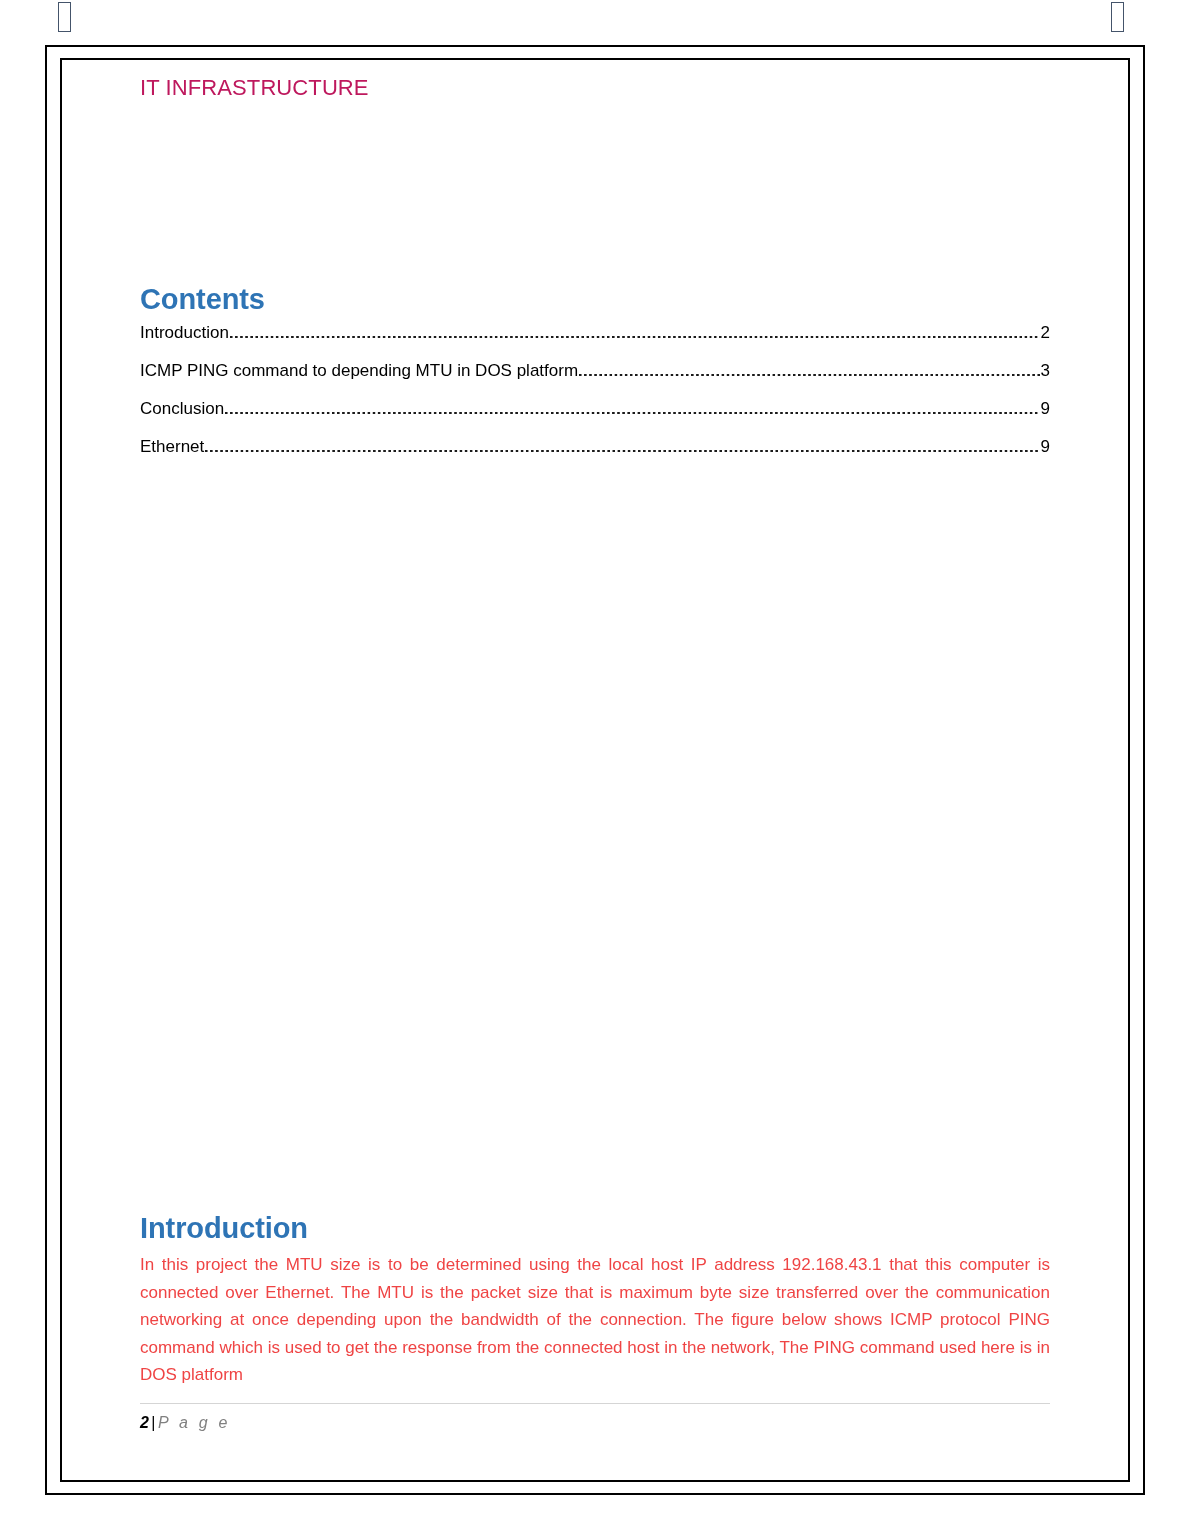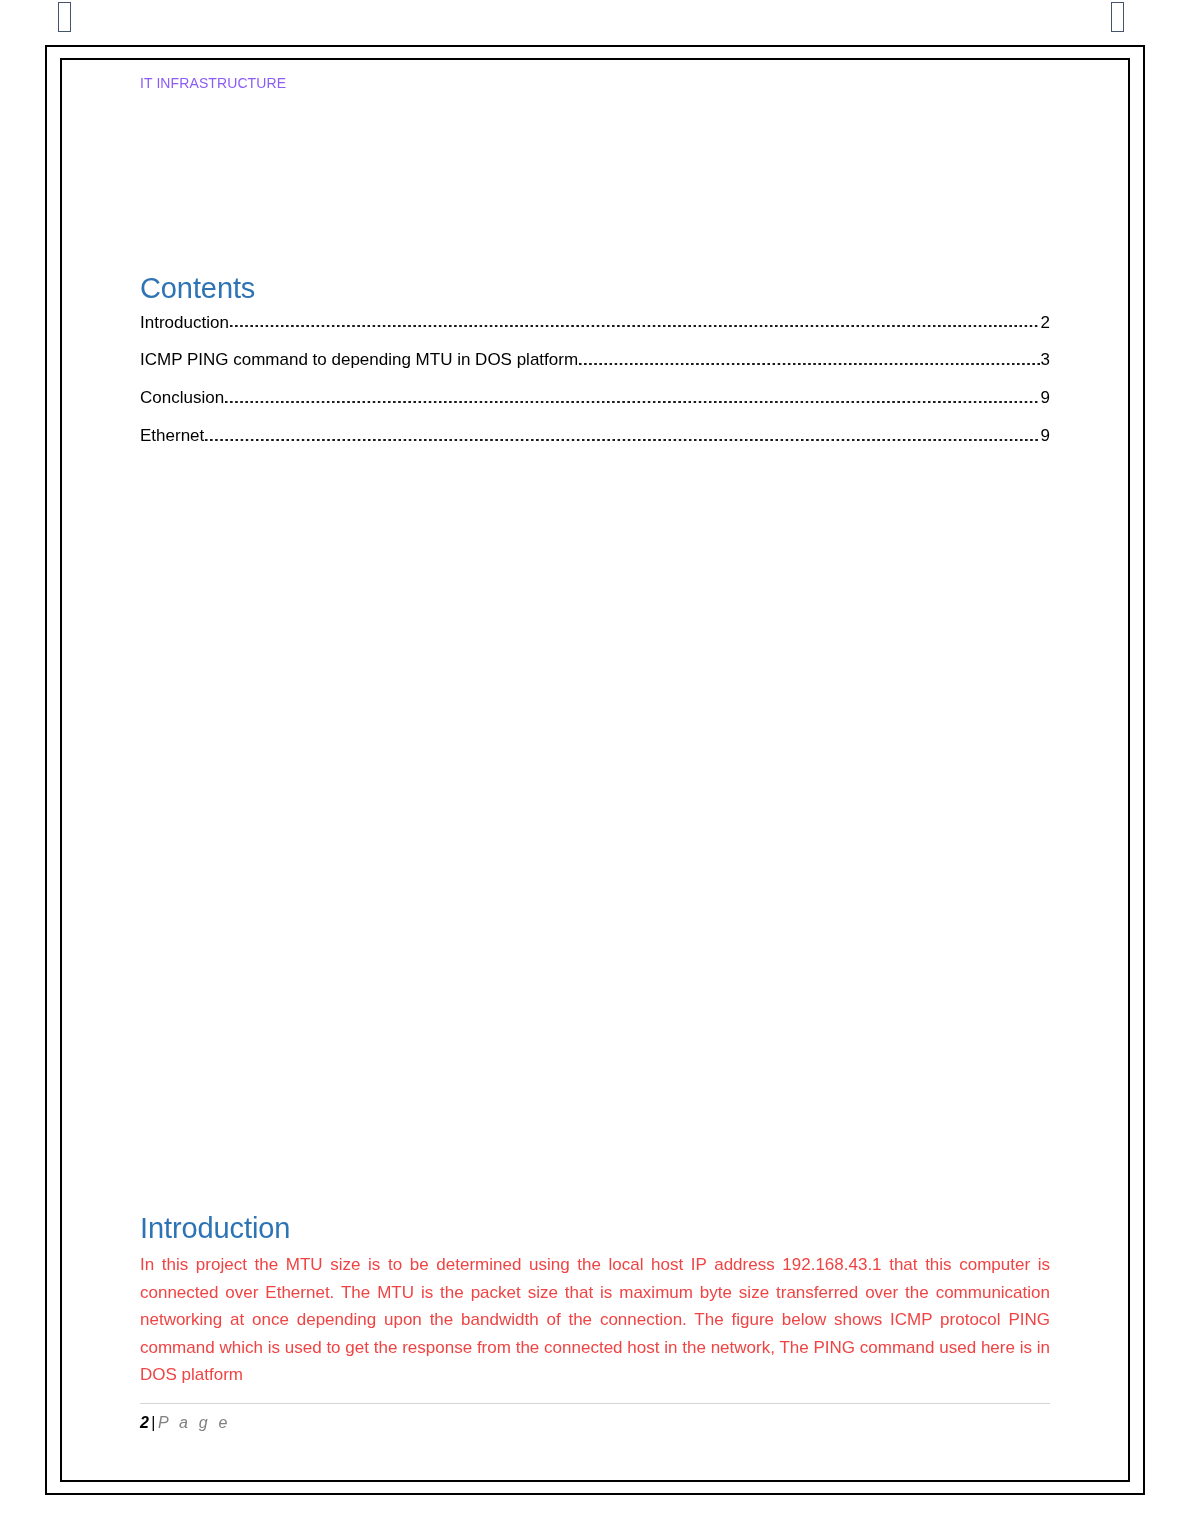--- a/index.html
+++ b/index.html
@@ -58,34 +58,34 @@
     position: absolute;
     left: 62px;
     top: 60px;
     width: 1066px;
     height: 1420px;
     box-sizing: border-box;
     padding: 14px 78px 0 78px;
   }
 
   .running-head {
-    font-size: 14px;
-    color: #8b5cf6;
+    font-size: 22px;
+    color: #be185d;
     letter-spacing: 0.1px;
     line-height: 1.3;
   }
 
   
   .contents-block {
     margin-top: 180px;
   }
   .doc-heading {
     color: #2e74b5;
     font-size: 29px;
-    font-weight: normal;
+    font-weight: bold;
     letter-spacing: -0.1px;
     line-height: 1.15;
     margin: 0 0 6px 0;
   }
 
   .toc-list {
     margin: 0;
     padding: 0;
     list-style: none;
   }

